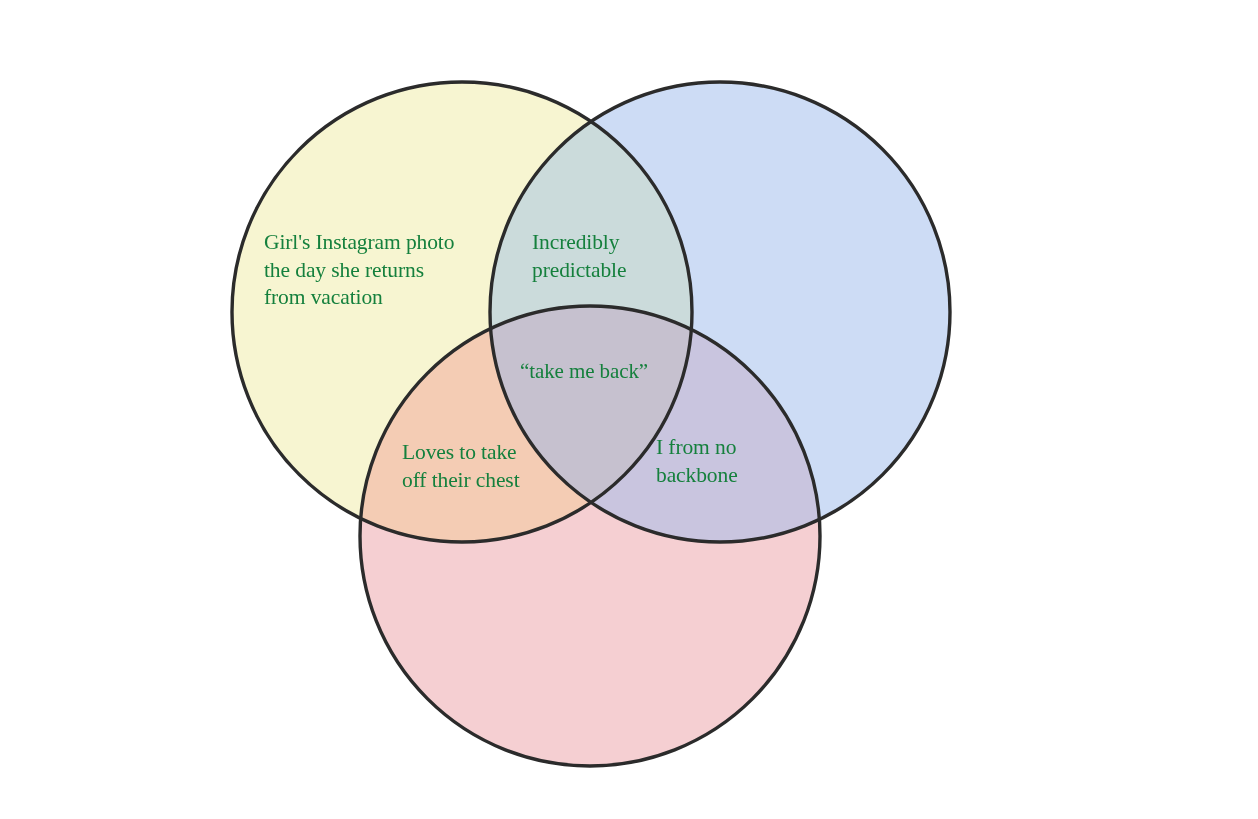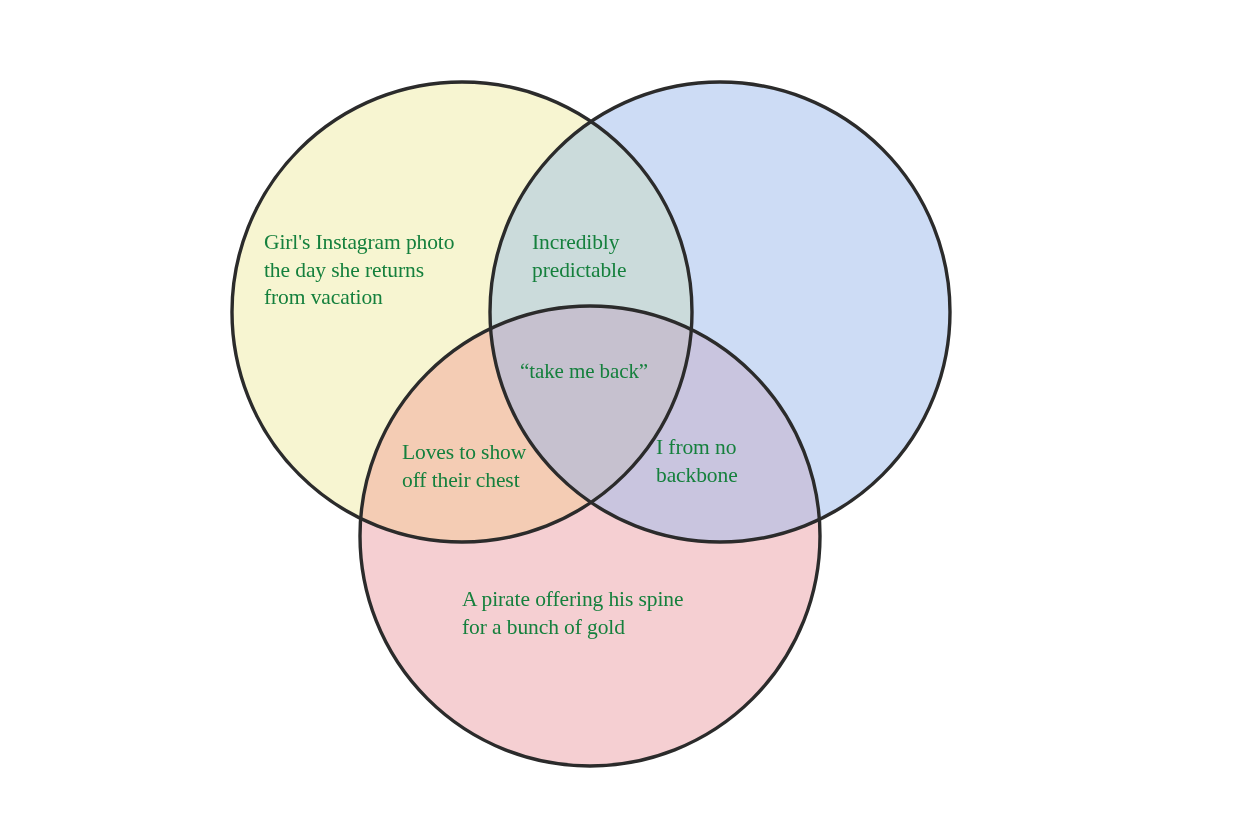--- a/index.html
+++ b/index.html
@@ -85,27 +85,25 @@
     <circle cx="462" cy="312" r="230" fill="none" stroke="#2b2b2b" stroke-width="3.4"></circle>
     <circle cx="720" cy="312" r="230" fill="none" stroke="#2b2b2b" stroke-width="3.4"></circle>
     <circle cx="590" cy="536" r="230" fill="none" stroke="#2b2b2b" stroke-width="3.4"></circle>
   </svg>
 
   <div class="venn-label label-left">Girl's Instagram photo
 the day she returns
 from vacation</div>
 
 
-  <div class="venn-label label-bottom">A pirate offering his spine
-for a bunch of gold</div>
 
   <div class="venn-label label-top-mid">Incredibly
 predictable</div>
 
-  <div class="venn-label label-left-mid">Loves to show
+  <div class="venn-label label-left-mid">Loves to take
 off their chest</div>
 
   <div class="venn-label label-right-mid">I from no
 backbone</div>
 
   <div class="venn-label label-center">“take me back”</div>
 
 </div>
 
 </body></html>

